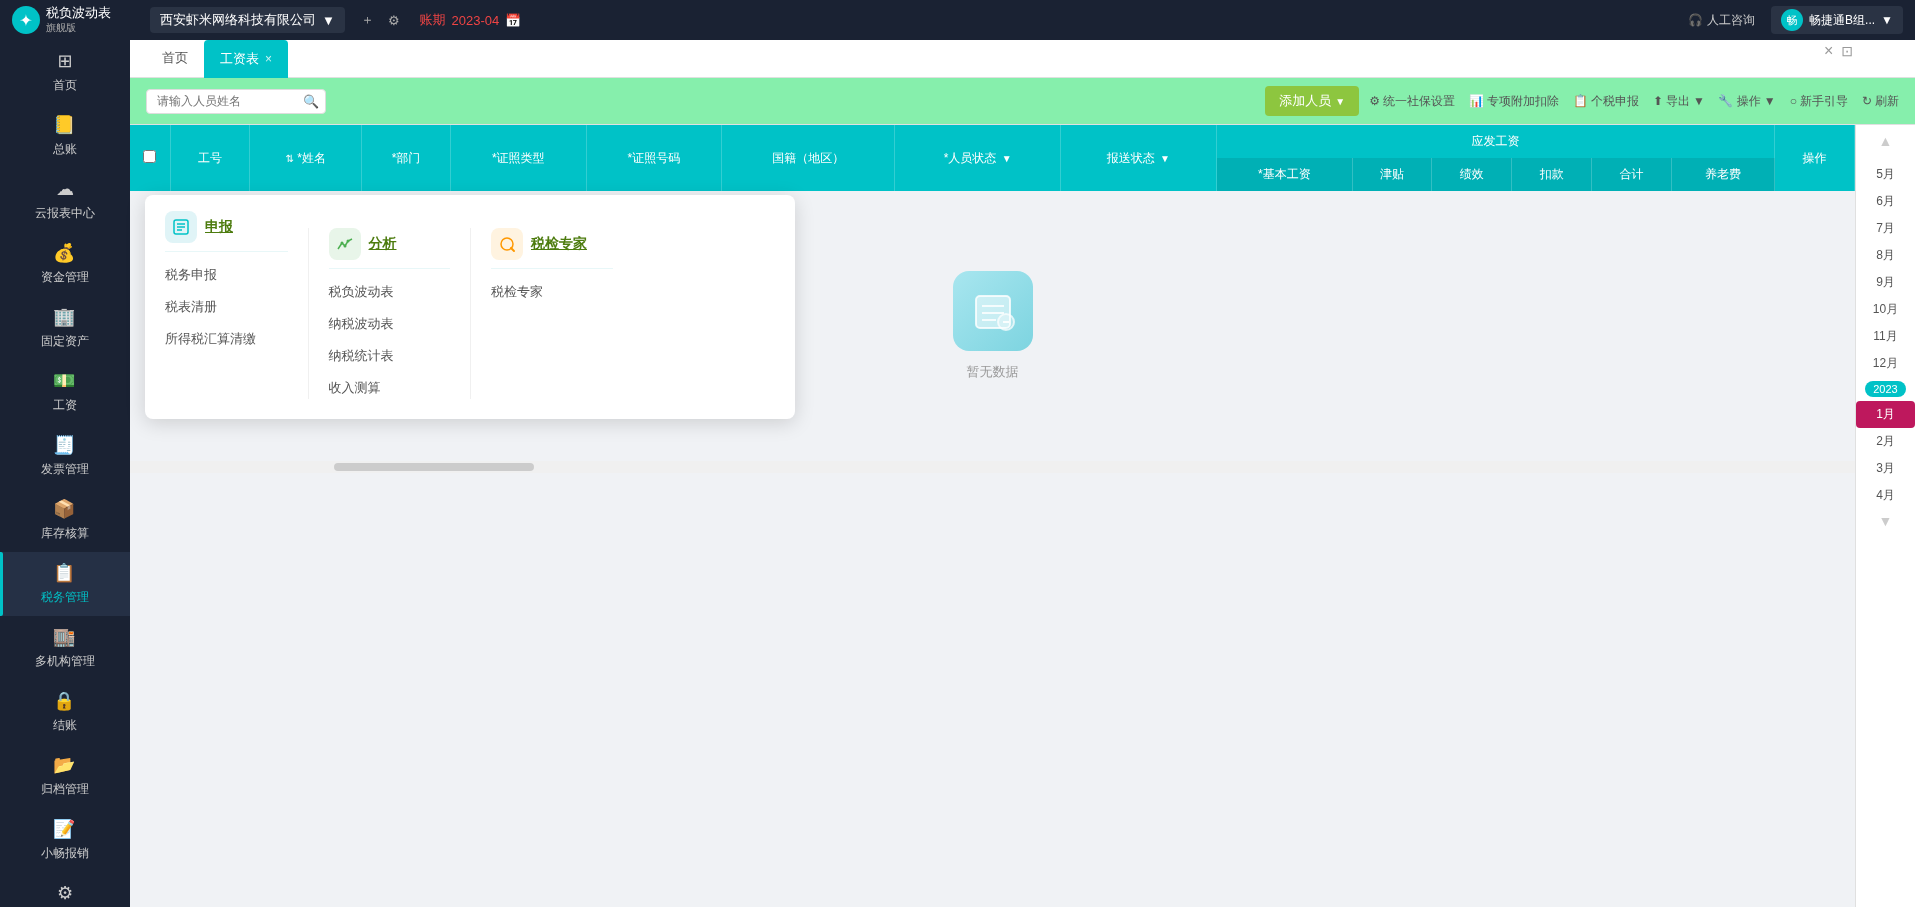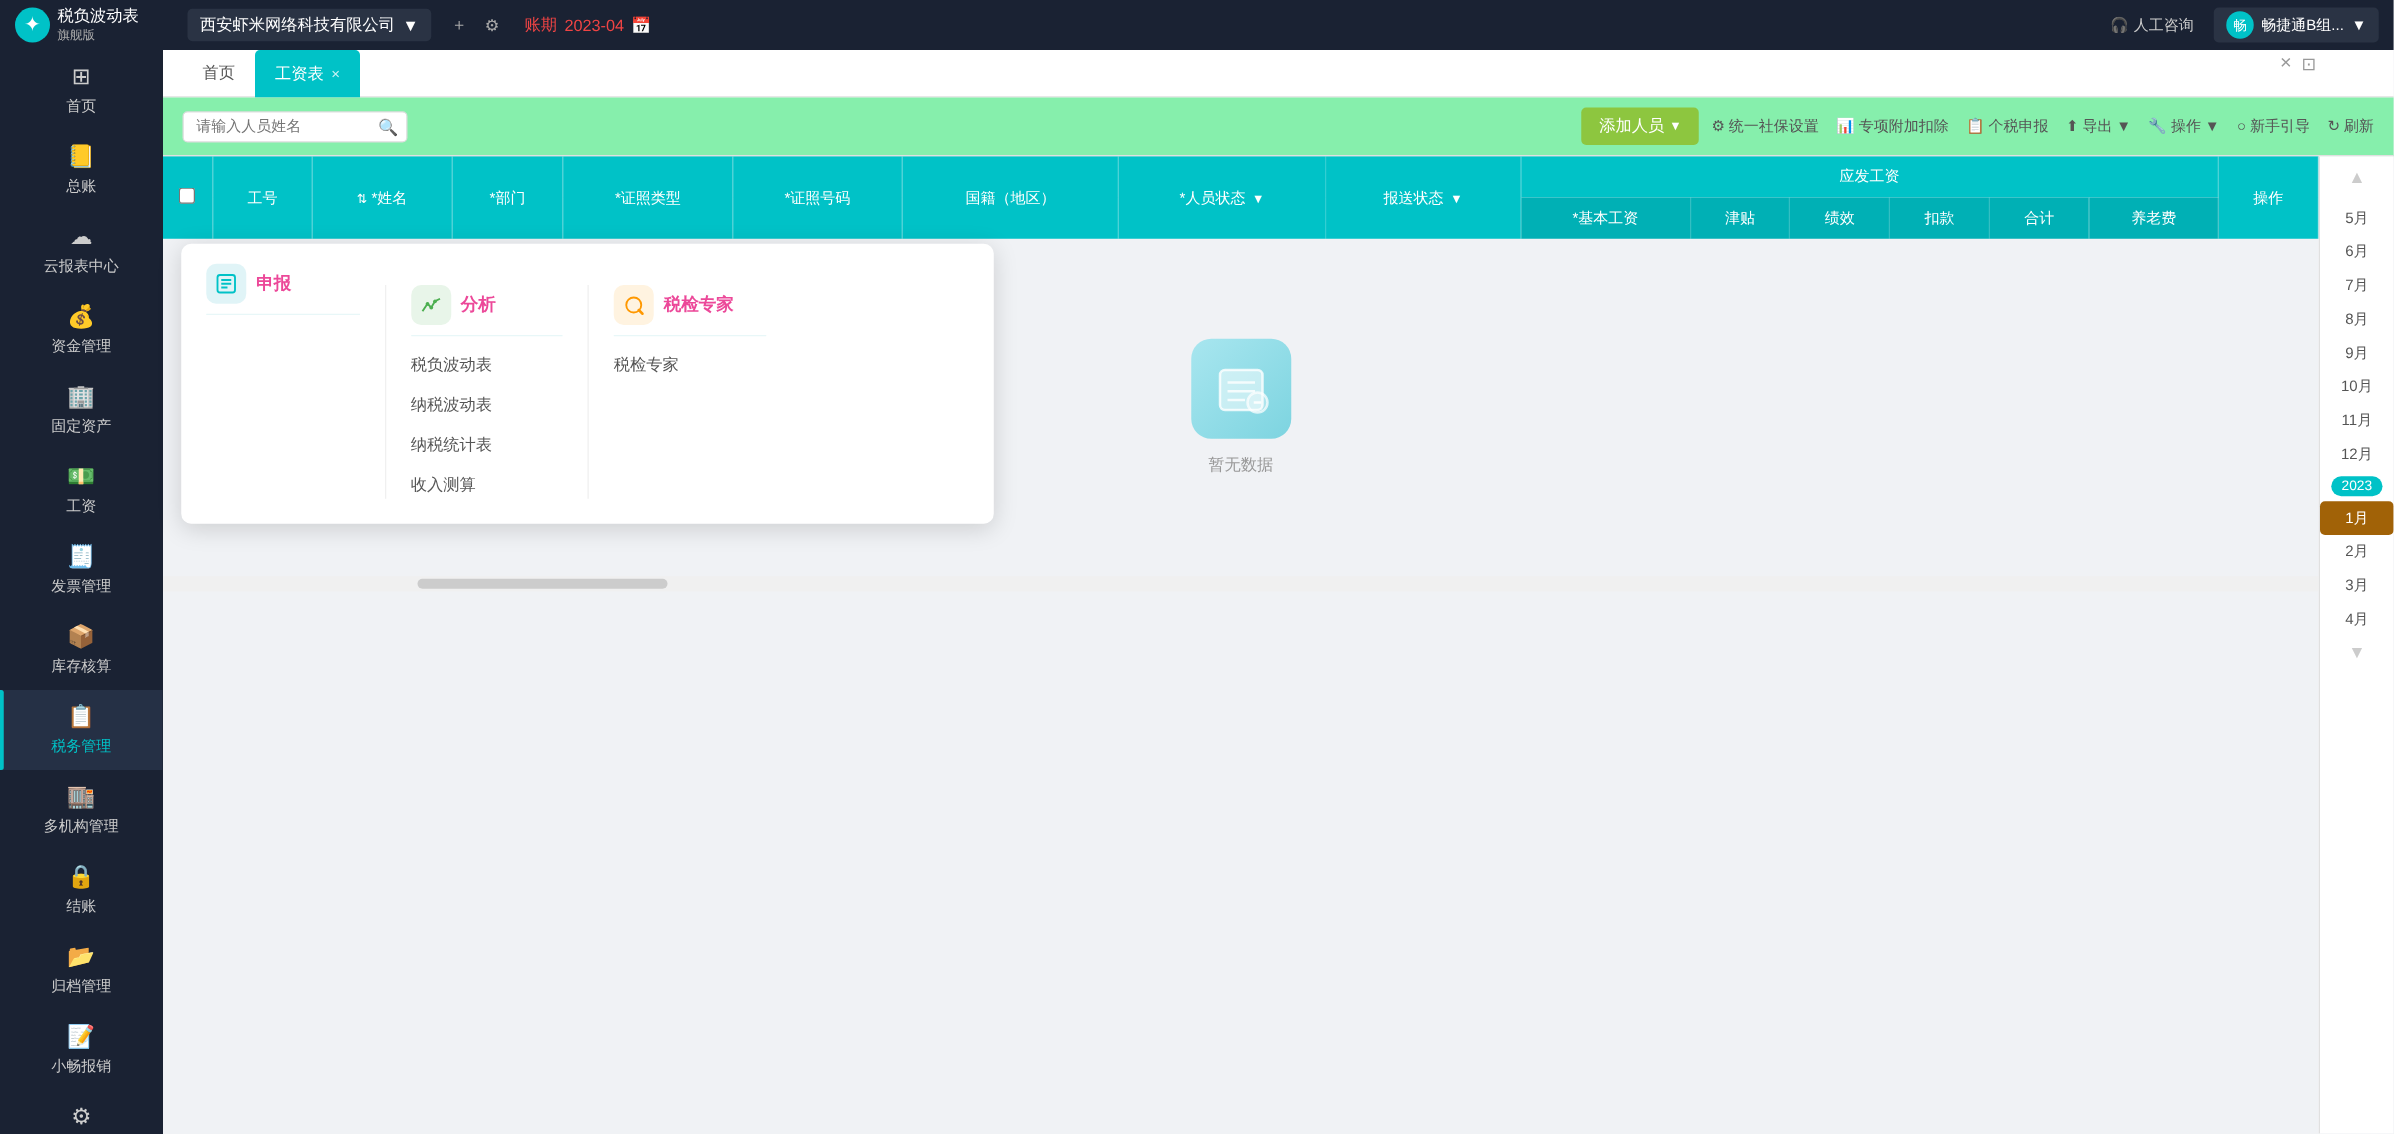--- a/index.html
+++ b/index.html
@@ -176,21 +176,21 @@
     }
     .section-icon {
       width: 32px; height: 32px; border-radius: 8px;
       display: flex; align-items: center; justify-content: center;
       font-size: 16px;
     }
     .section-icon.blue { background: #e0f4f7; color: #00c2c7; }
     .section-icon.green { background: #e8f5e9; color: #4caf50; }
     .section-icon.orange { background: #fff3e0; color: #ff9800; }
     .section-icon.cyan { background: #e0f7fa; color: #00bcd4; }
-    .section-title { font-size: 14px; font-weight: bold; color: #ec4899; }
+    .section-title { font-size: 14px; font-weight: bold; color: #4d7c0f; text-decoration: underline; }
     .section-items { display: flex; flex-direction: column; gap: 10px; }
     .section-item {
       font-size: 13px; color: #555; cursor: pointer; padding: 2px 0;
     }
 
     
     .calendar-panel {
       width: 60px; background: #fff; border-left: 1px solid #e0e0e0;
       display: flex; flex-direction: column; align-items: center;
       padding: 4px 0; flex-shrink: 0;
@@ -198,21 +198,21 @@
     }
     .cal-header {
       font-size: 11px; color: #00c2c7; font-weight: bold; padding: 4px 0;
       text-align: center; width: 100%;
     }
     .cal-month {
       width: 100%; text-align: center; padding: 5px 2px;
       font-size: 12px; color: #555; cursor: pointer;
     }
     .cal-month.active {
-      background: #a16207; color: #fff; border-radius: 4px;
+      background: #be185d; color: #fff; border-radius: 4px;
     }
     .cal-year-badge {
       background: #00c2c7; color: #fff; font-size: 11px;
       border-radius: 10px; padding: 2px 8px; margin: 4px auto;
       cursor: pointer;
     }
     .scroll-top, .scroll-bottom {
       width: 100%; text-align: center; padding: 4px;
       color: #ccc; cursor: pointer; font-size: 14px;
     }
@@ -467,20 +467,25 @@
         <div class="section-icon blue">
           <svg width="18" height="18" viewBox="0 0 18 18">
             <rect x="2" y="2" width="14" height="14" rx="2" fill="none" stroke="#00c2c7" stroke-width="1.5"></rect>
             <line x1="5" y1="6" x2="13" y2="6" stroke="#00c2c7" stroke-width="1.5"></line>
             <line x1="5" y1="9" x2="13" y2="9" stroke="#00c2c7" stroke-width="1.5"></line>
             <line x1="5" y1="12" x2="10" y2="12" stroke="#00c2c7" stroke-width="1.5"></line>
           </svg>
         </div>
         <span class="section-title">申报</span>
       </div>
+      <div class="section-items">
+        <div class="section-item">税务申报</div>
+        <div class="section-item">税表清册</div>
+        <div class="section-item">所得税汇算清缴</div>
+      </div>
     </div>
 
     <div class="dropdown-section">
       <div class="section-header">
         <div class="section-icon green">
           <svg width="18" height="18" viewBox="0 0 18 18">
             <polyline points="2,14 6,8 9,11 12,6 16,4" fill="none" stroke="#4caf50" stroke-width="1.5"></polyline>
             <circle cx="6" cy="8" r="1.5" fill="#4caf50"></circle>
             <circle cx="9" cy="11" r="1.5" fill="#4caf50"></circle>
             <circle cx="12" cy="6" r="1.5" fill="#4caf50"></circle>

